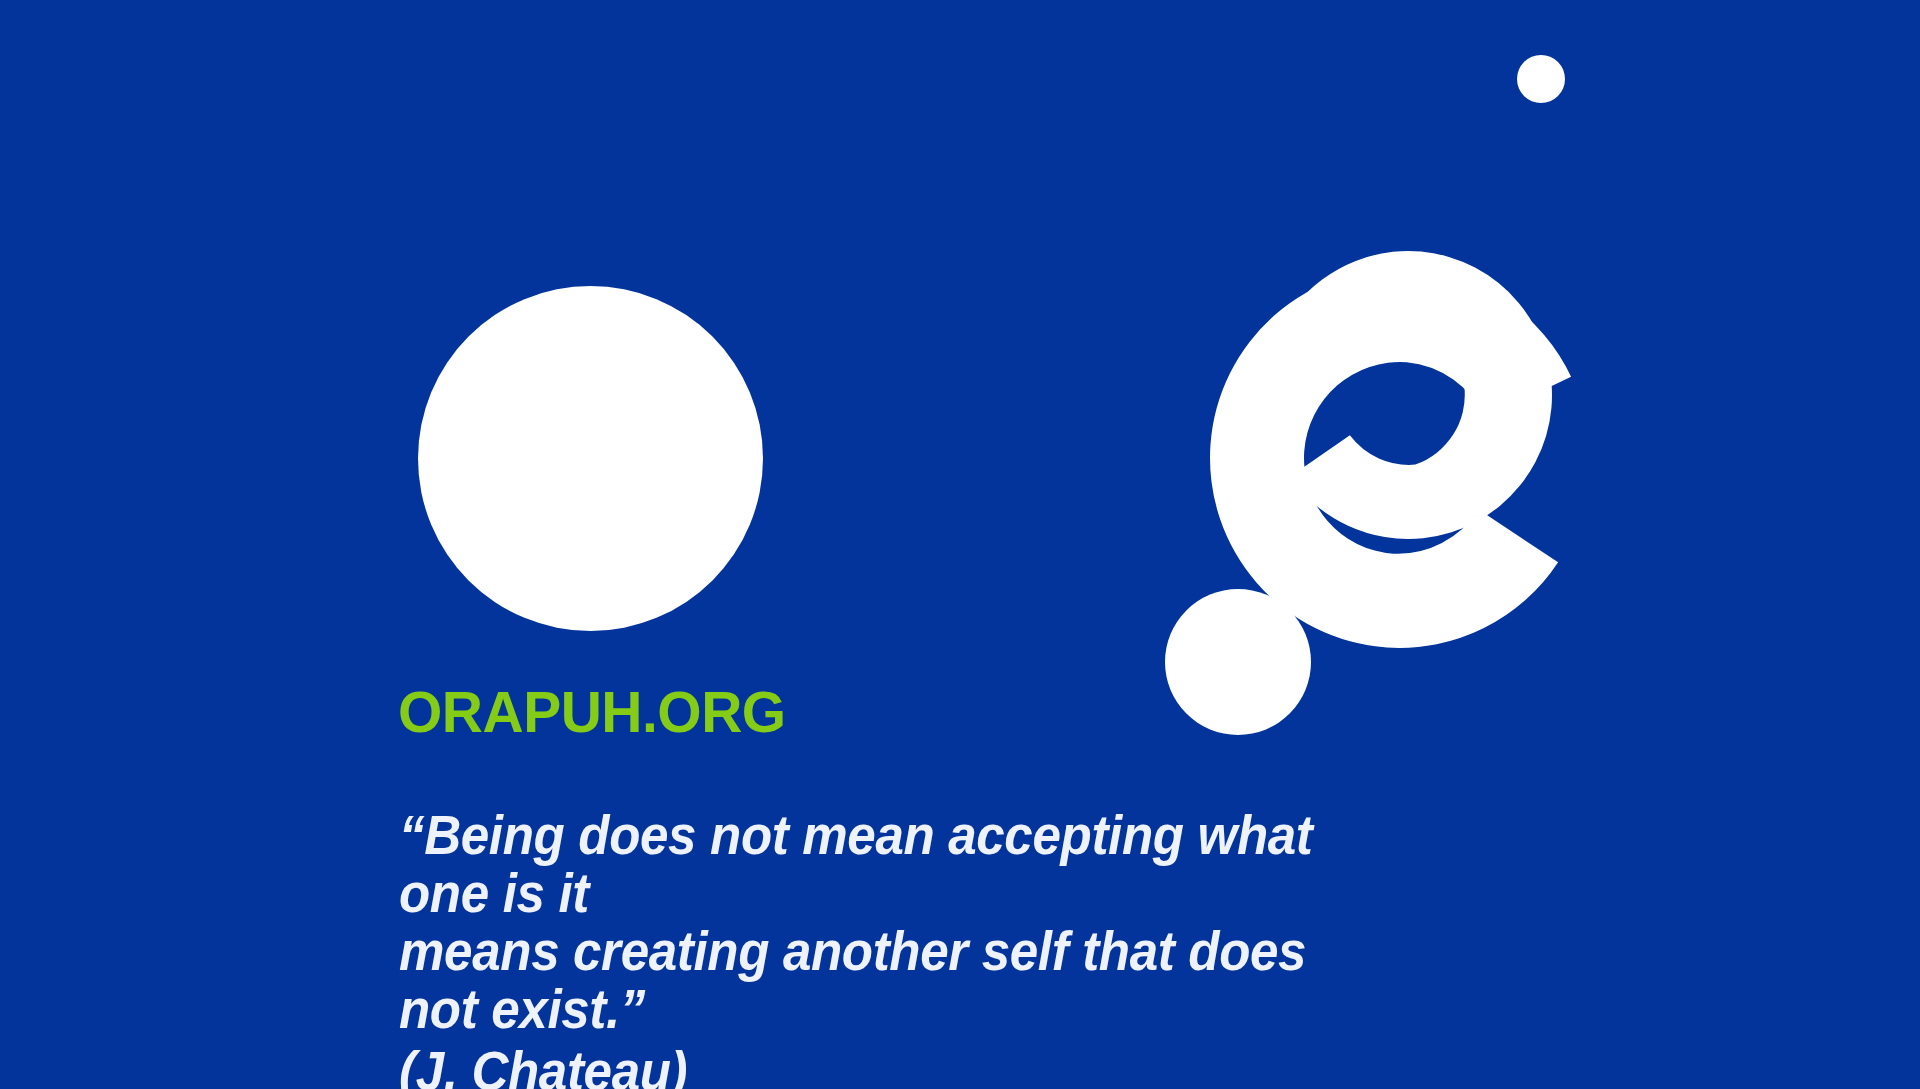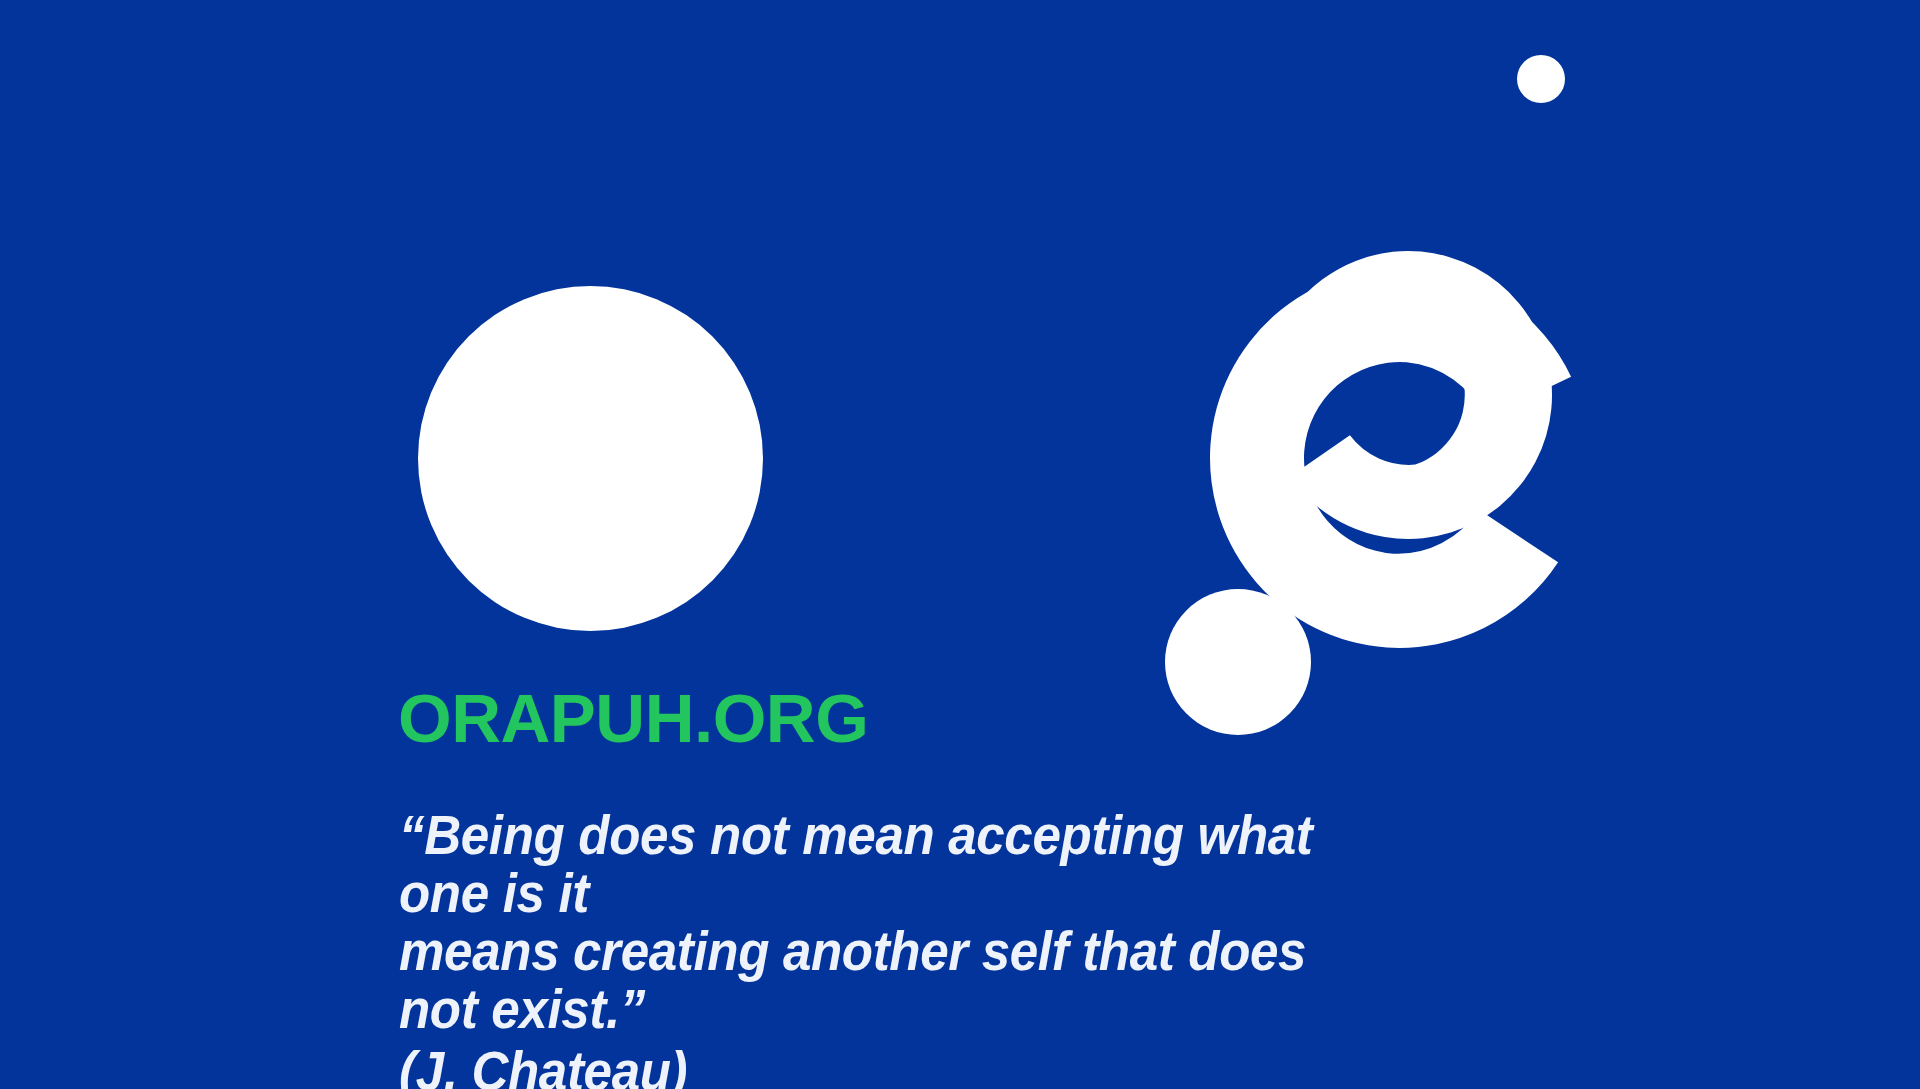--- a/index.html
+++ b/index.html
@@ -67,24 +67,24 @@
     height: 100%;
     overflow: visible;
   }
 
   
   .wordmark {
     position: absolute;
     left: 398px;
     top: 684px;
     font-family: "Liberation Sans", sans-serif;
-    font-size: 69px;
+    font-size: 57px;
     font-weight: bold;
     letter-spacing: -0.5px;
-    color: #22c55e;
+    color: #84cc16;
     line-height: 1;
     white-space: nowrap;
   }
 
   
   .quote {
     position: absolute;
     left: 399px;
     top: 806px;
     width: 1060px;

